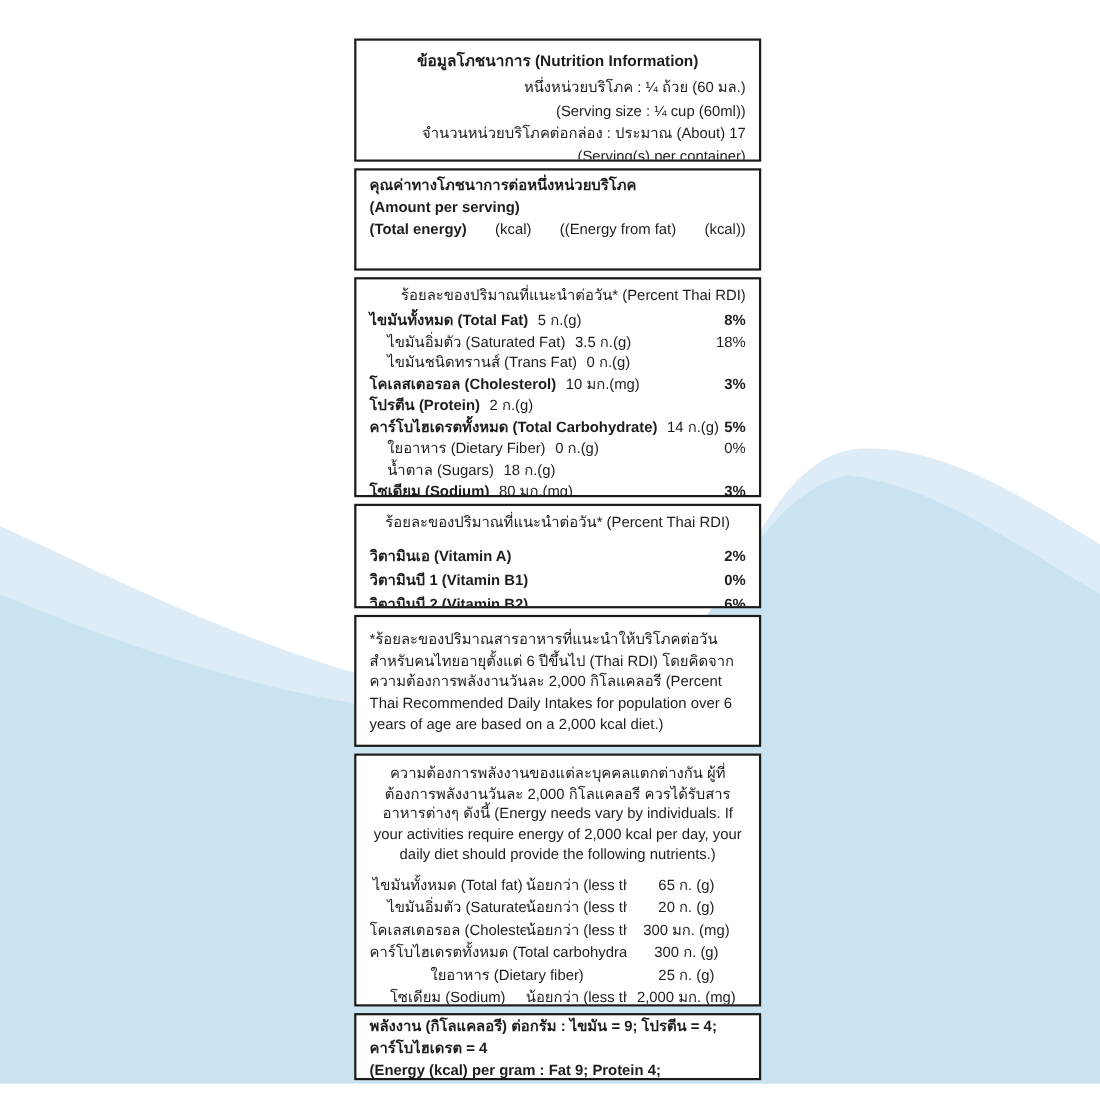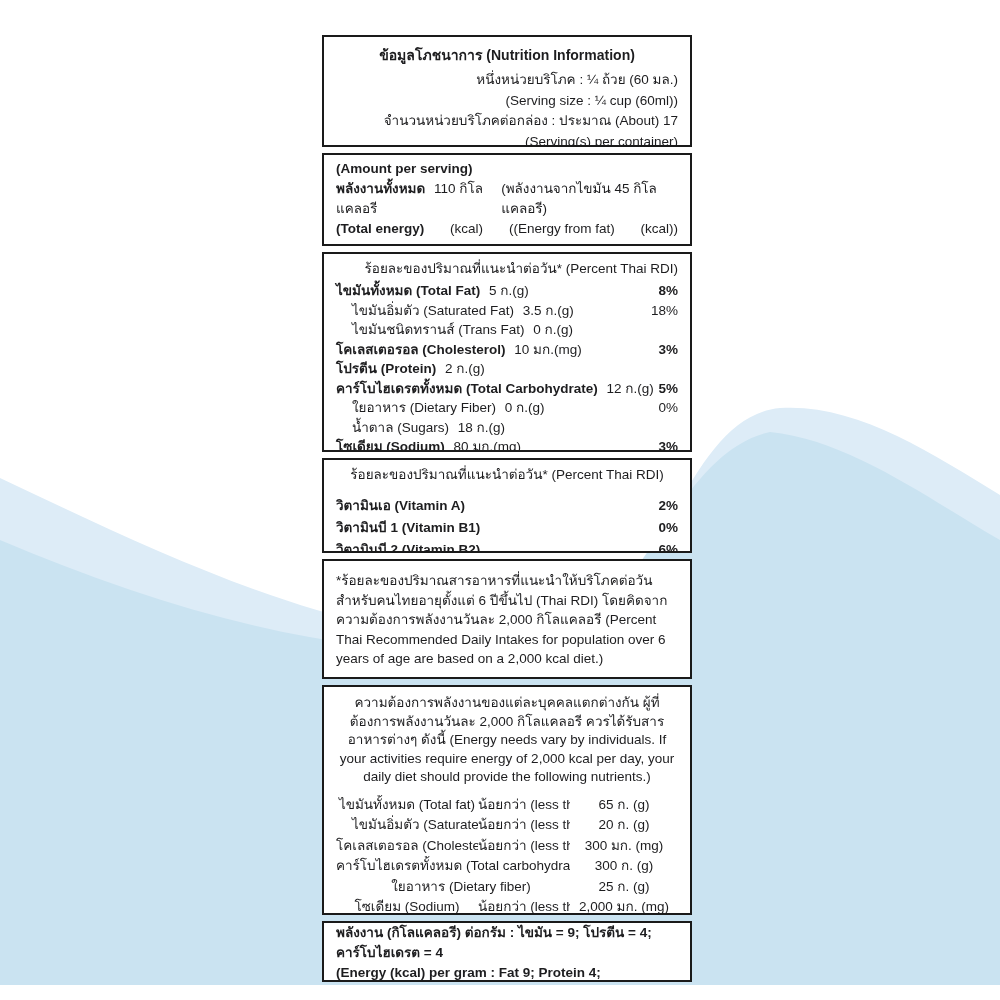--- a/index.html
+++ b/index.html
@@ -70,28 +70,22 @@
 
     <div class="box box-serving">
       <div class="nutri-title">ข้อมูลโภชนาการ (Nutrition Information)</div>
       <div class="serving-line">หนึ่งหน่วยบริโภค : ¼ ถ้วย (60 มล.)</div>
       <div class="serving-line">(Serving size : ¼ cup (60ml))</div>
       <div class="serving-line">จำนวนหน่วยบริโภคต่อกล่อง : ประมาณ (About) 17</div>
       <div class="serving-line">(Serving(s) per container)</div>
     </div>
 
     <div class="box box-energy">
+      <div class="b">คุณค่าทางโภชนาการต่อหนึ่งหน่วยบริโภค</div>
       <div class="b">(Amount per serving)</div>
-      <div class="erow">
-        <span>
-          <span class="b">พลังงานทั้งหมด</span>
-          <span class="egap">110 กิโลแคลอรี</span>
-        </span>
-        <span>(พลังงานจากไขมัน 45 กิโลแคลอรี)</span>
-      </div>
       <div class="erow">
         <span class="b">(Total energy)</span>
         <span>(kcal)</span>
         <span>((Energy from fat)</span>
         <span>(kcal))</span>
       </div>
     </div>
 
     <div class="box box-main">
       <div class="rdi-header right">ร้อยละของปริมาณที่แนะนำต่อวัน* (Percent Thai RDI)</div>
@@ -116,21 +110,21 @@
         <span class="egap">10 มก.(mg)</span>
         <span class="npct b">3%</span>
       </div>
       <div class="nrow">
         <span class="b">โปรตีน (Protein)</span>
         <span class="egap">2 ก.(g)</span>
         <span class="npct b"></span>
       </div>
       <div class="nrow">
         <span class="b">คาร์โบไฮเดรตทั้งหมด (Total Carbohydrate)</span>
-        <span class="egap">12 ก.(g)</span>
+        <span class="egap">14 ก.(g)</span>
         <span class="npct b">5%</span>
       </div>
       <div class="nrow ind">
         <span>ใยอาหาร (Dietary Fiber)</span>
         <span class="egap">0 ก.(g)</span>
         <span class="npct">0%</span>
       </div>
       <div class="nrow ind">
         <span>น้ำตาล (Sugars)</span>
         <span class="egap">18 ก.(g)</span>

